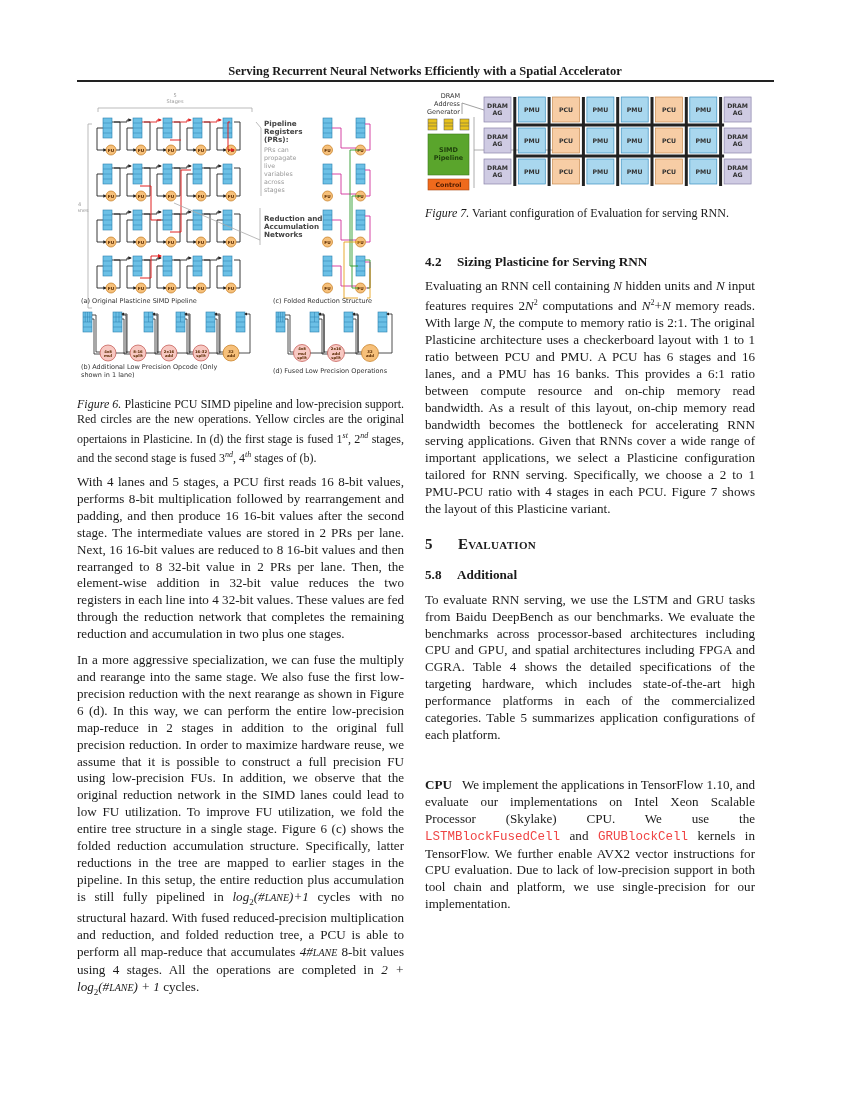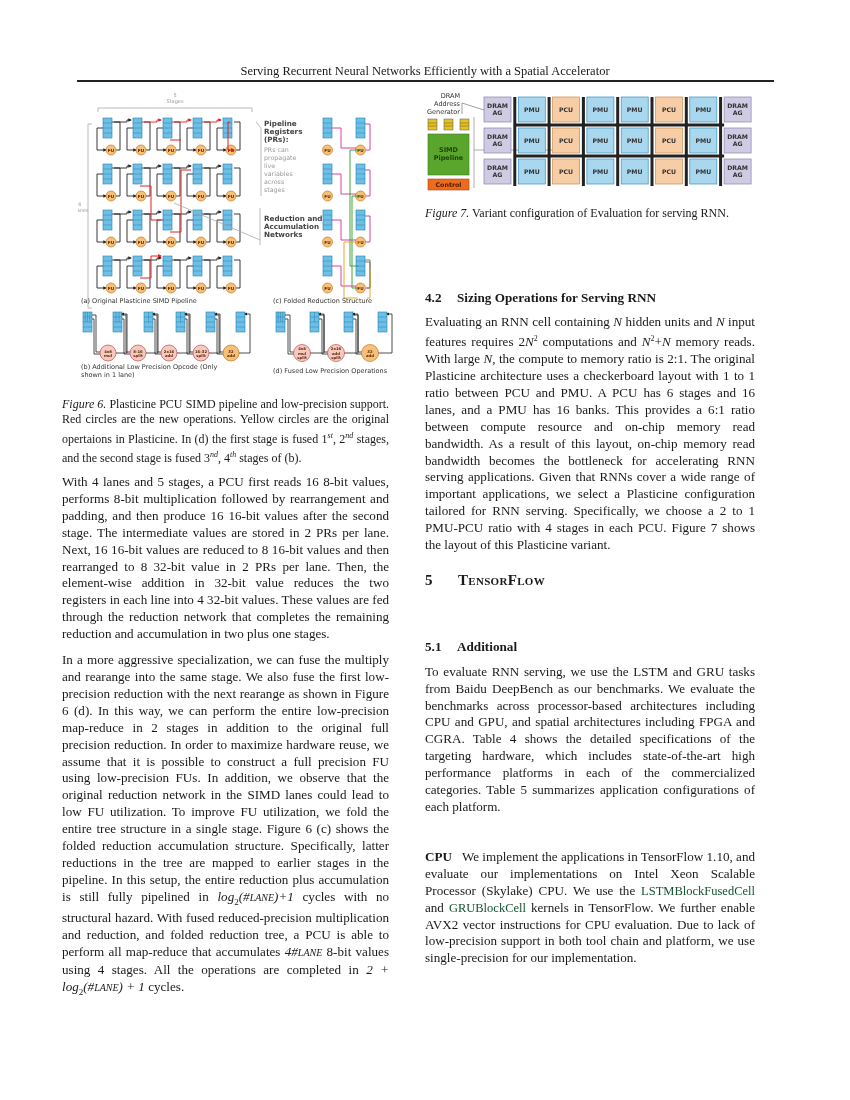--- a/index.html
+++ b/index.html
@@ -1,30 +1,30 @@
 <!DOCTYPE html>
 <html><head>
 <meta charset="utf-8">
 <style>
   html, body { margin:0; padding:0; background:#fff; }
   body { width:850px; height:1100px; position:relative; overflow:hidden; font-family:"Liberation Serif", serif; color:#1a1a1a; }
-  .running-title { position:absolute; left:75px; top:64px; width:700px; text-align:center; font-weight:normal; font-size:12.5px; }
+  .running-title { position:absolute; left:75px; top:64px; width:700px; text-align:center; font-weight:bold; font-size:12.5px; }
   .rule { position:absolute; left:77px; top:80px; width:697px; height:2px; background:#222; }
   .col { position:absolute; font-size:13.1px; line-height:16.9px; text-align:justify; }
   .col p { margin:0; text-align:justify; hyphens:manual; }
-  .left { left:62px; width:327px; }
+  .left { left:77px; width:327px; }
   .right { left:425px; width:330px; }
   .caption { font-size:12px; line-height:15.3px; }
   .caption i { font-style:italic; }
   .h-sub { font-weight:bold; font-size:13.2px; margin:0; }
-  .h-sub .num { display:inline-block; width:32px;margin-top:36px; }
+  .h-sub .num { display:inline-block; width:32px; }
   .h-sec { font-weight:bold; font-size:15px; margin:0; letter-spacing:0.3px; }
   .h-sec .num { display:inline-block; width:33px; }
   .sc { font-variant: small-caps; }
-  .mono { font-family:Liberation Serif, serif; font-size:12.5px; color:#14532d; }
+  .mono { font-family:Liberation Mono, monospace; font-size:12.5px; color:#ef4444; }
   .math { font-style:italic; }
   svg text { font-family:"DejaVu Sans", sans-serif; }
   p.lastline { text-align:left; }
 </style>
 </head>
 <body>
 
 <div class="running-title">Serving Recurrent Neural Networks Efficiently with a Spatial Accelerator</div>
 <div class="rule"></div>
 
@@ -732,22 +732,22 @@
         <text x="315.59999999999997" y="89.2" font-size="6.2" font-weight="bold" text-anchor="middle" fill="#333">AG</text>
       </g>
     </g>
 </svg>
 
 <div class="col right caption" style="top:206px;">
   <p class="lastline"><i>Figure 7.</i> <span>Variant configuration of Evaluation for serving RNN.</span></p>
 </div>
 
 <div class="col right" style="top:254px;">
-  <p class="h-sub"><span class="num">4.2</span><span>Sizing Operations for Serving RNN</span></p>
+  <p class="h-sub"><span class="num">4.2</span><span>Sizing Plasticine for Serving RNN</span></p>
   <p style="margin-top:7px;" id="p42">Evaluating an RNN cell containing <i>N</i> hidden units and <i>N</i> input features requires 2<i>N</i><sup style="font-size:8px">2</sup> computations and <i>N</i><sup style="font-size:8px">2</sup>+<i>N</i> memory reads. With large <i>N</i>, the compute to memory ratio is 2:1. The original Plasticine architecture uses a checkerboard layout with 1 to 1 ratio between PCU and PMU. A PCU has 6 stages and 16 lanes, and a PMU has 16 banks. This provides a 6:1 ratio between compute resource and on-chip memory read bandwidth. As a result of this layout, on-chip memory read bandwidth becomes the bottleneck for accelerating RNN serving applications. Given that RNNs cover a wide range of important applications, we select a Plasticine configuration tailored for RNN serving. Specifically, we choose a 2 to 1 PMU-PCU ratio with 4 stages in each PCU. Figure 7 shows the layout of this Plasticine variant.</p>
 
-  <p class="h-sec" style="margin-top:18px;"><span class="num">5</span><span class="sc">TensorFlow</span></p>
-
-  <p class="h-sub" style="margin-top:14px;"><span class="num">5.1</span><span>Additional</span></p>
+  <p class="h-sec" style="margin-top:18px;"><span class="num">5</span><span class="sc">Evaluation</span></p>
+
+  <p class="h-sub" style="margin-top:14px;"><span class="num">5.8</span><span>Additional</span></p>
   <p style="margin-top:8px;">To evaluate RNN serving, we use the LSTM and GRU tasks from Baidu DeepBench as our benchmarks. We evaluate the benchmarks across processor-based architectures including CPU and GPU, and spatial architectures including FPGA and CGRA. Table 4 shows the detailed specifications of the targeting hardware, which includes state-of-the-art high performance platforms in each of the commercialized categories. Table 5 summarizes application configurations of each platform.</p>
 
   <p style="margin-top:33px;"><b>CPU</b>&nbsp;&nbsp;&nbsp;<span>We implement the applications in TensorFlow 1.10, and evaluate our implementations on Intel Xeon Scalable Processor (Skylake) CPU. We use the </span><span class="mono">LSTMBlockFusedCell</span><span> and </span><span class="mono">GRUBlockCell</span><span> kernels in TensorFlow. We further enable AVX2 vector instructions for CPU evaluation. Due to lack of low-precision support in both tool chain and platform, we use single-precision for our implementation.</span></p>
 </div>
 
 </body></html>

